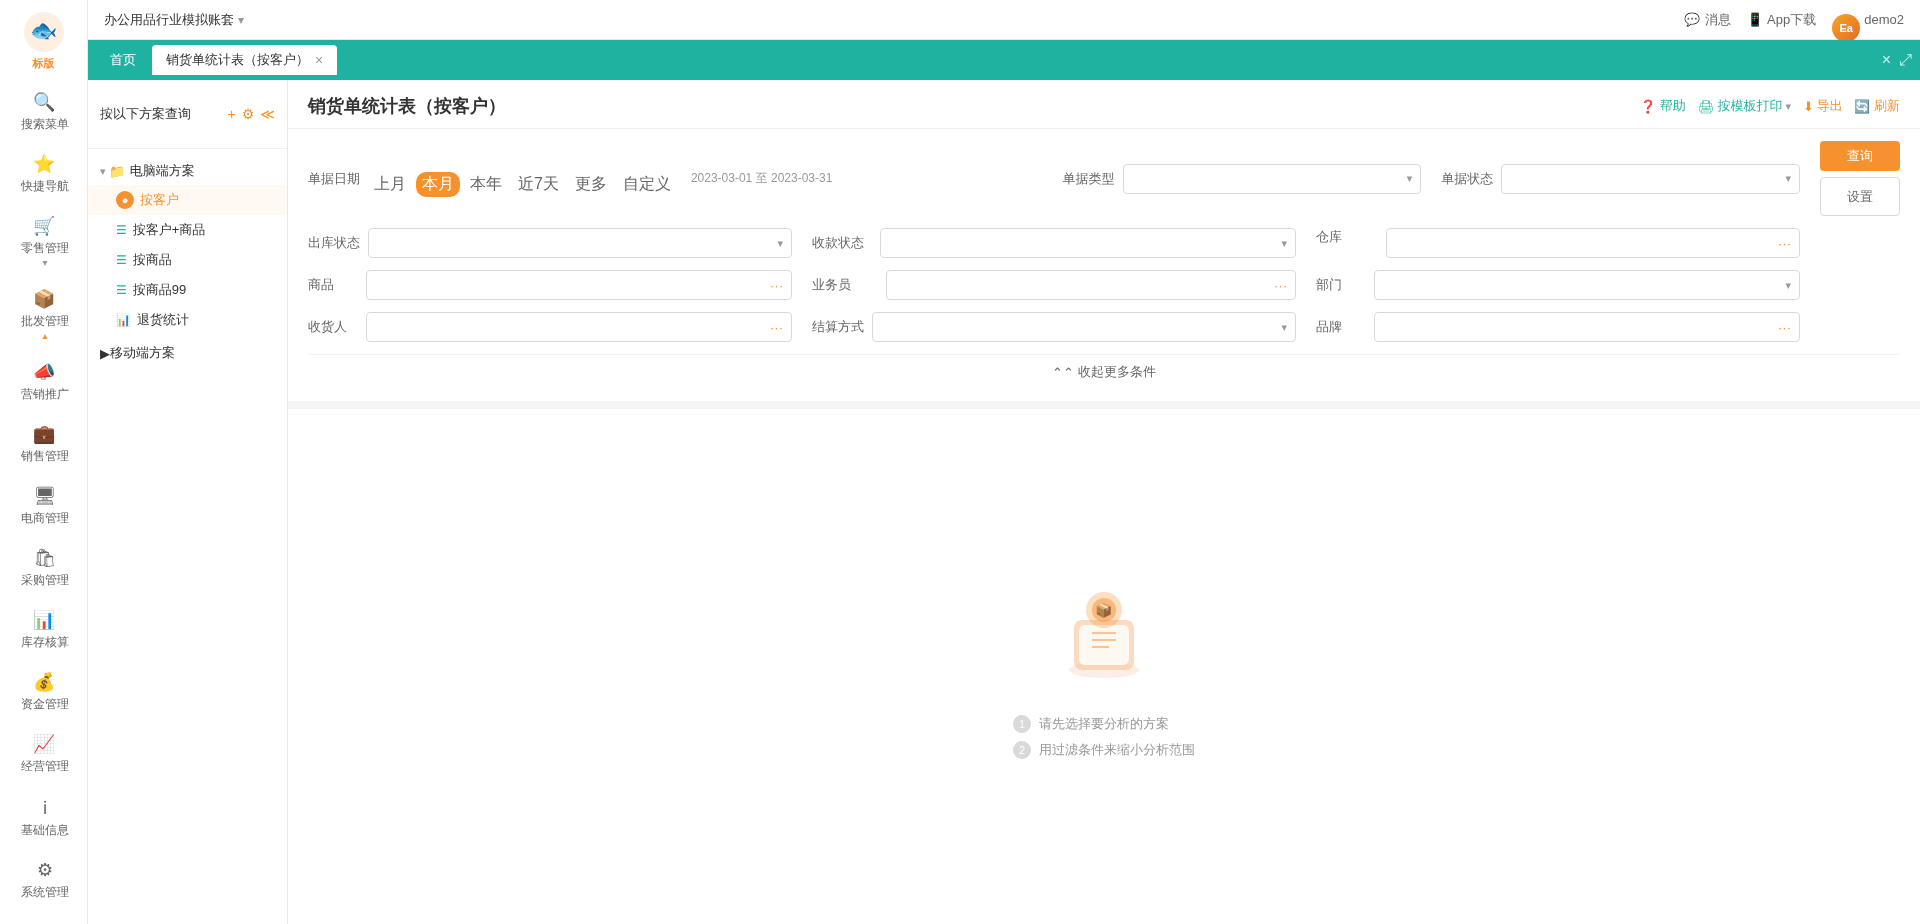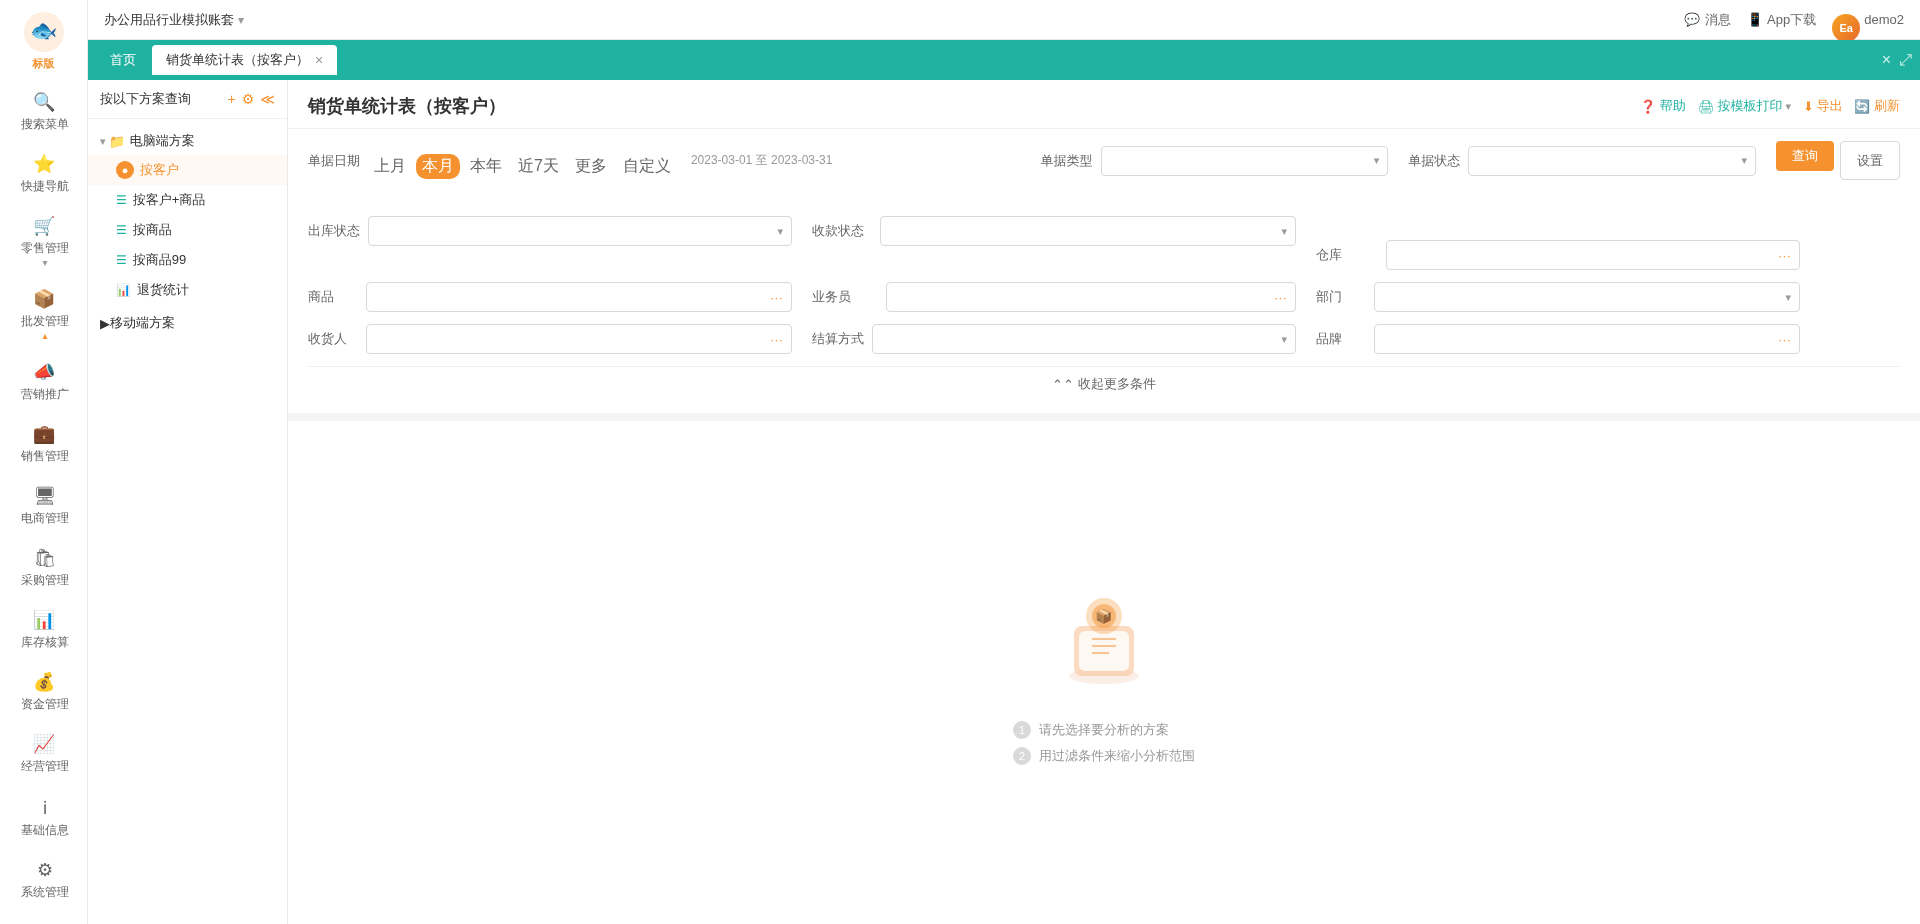--- a/index.html
+++ b/index.html
@@ -34,21 +34,21 @@
     .tab.active { background: #fff; color: #333; }
     .tab-close { font-size: 14px; color: #999; cursor: pointer; line-height: 1; }
     .tabs-right { margin-left: auto; display: flex; align-items: center; gap: 8px; }
     .tabs-action-btn { color: #fff; font-size: 16px; cursor: pointer; opacity: 0.8; }
 
     
     .content-area { flex: 1; display: flex; overflow: hidden; background: #f5f5f5; }
 
     
     .scheme-panel { width: 200px; background: #fff; border-right: 1px solid #e8e8e8; display: flex; flex-direction: column; flex-shrink: 0; }
-    .scheme-header { display: flex; align-items: center; padding: 10px 12px; border-bottom: 1px solid #f0f0f0; gap: 6px; }
+    .scheme-header { display: flex; align-items: center; padding: 25px 12px; border-bottom: 1px solid #f0f0f0; gap: 6px; }
     .scheme-title { font-size: 13px; color: #333; flex: 1; }
     .scheme-icon-btn { color: #f5922f; cursor: pointer; font-size: 14px; }
     .scheme-tree { padding: 8px 0; }
     .tree-group { }
     .tree-group-title { display: flex; align-items: center; padding: 5px 12px; font-size: 13px; color: #333; cursor: pointer; }
     .tree-group-title .arrow { margin-right: 4px; color: #999; font-size: 11px; }
     .tree-group-title .folder-icon { margin-right: 4px; color: #f5922f; }
     .tree-item { display: flex; align-items: center; padding: 6px 12px 6px 28px; font-size: 13px; color: #333; cursor: pointer; gap: 6px; }
     .tree-item.active { color: #f5922f; background: #fff8f3; }
     .tree-item-icon { font-size: 12px; color: #20b2a0; }
@@ -297,42 +297,42 @@
               <span class="filter-arrow">▾</span>
             </div>
           </div>
           <div style="display:flex;align-items:center;gap:8px;flex:1;">
             <span class="filter-label">单据状态</span>
             <div class="filter-select">
               <span></span>
               <span class="filter-arrow">▾</span>
             </div>
           </div>
-          <div style="display:flex;flex-direction:row;gap:6px;min-width:80px;">
+          <div style="display:flex;flex-direction:column;gap:6px;min-width:80px;">
             <button class="query-btn">查询</button>
             <button class="setting-btn">设置</button>
           </div>
         </div>
 
         <div class="filter-row">
           <div style="display:flex;align-items:center;gap:8px;flex:1;">
             <span class="filter-label">出库状态</span>
             <div class="filter-select">
               <span></span>
               <span class="filter-arrow">▾</span>
             </div>
           </div>
           <div style="display:flex;align-items:center;gap:16px;flex:1;">
             <span class="filter-label">收款状态</span>
             <div class="filter-select">
               <span></span>
               <span class="filter-arrow">▾</span>
             </div>
           </div>
-          <div style="display:flex;align-items:center;gap:20px;flex:1;margin-top:48px;">
+          <div style="display:flex;gap:20px;flex:1;">
             <span class="filter-label">仓库</span>
             <div class="filter-select">
               <span></span>
               <span class="filter-dots">···</span>
             </div>
           </div>
           <div style="min-width:80px;"></div>
         </div>
 
         <div class="filter-row">

